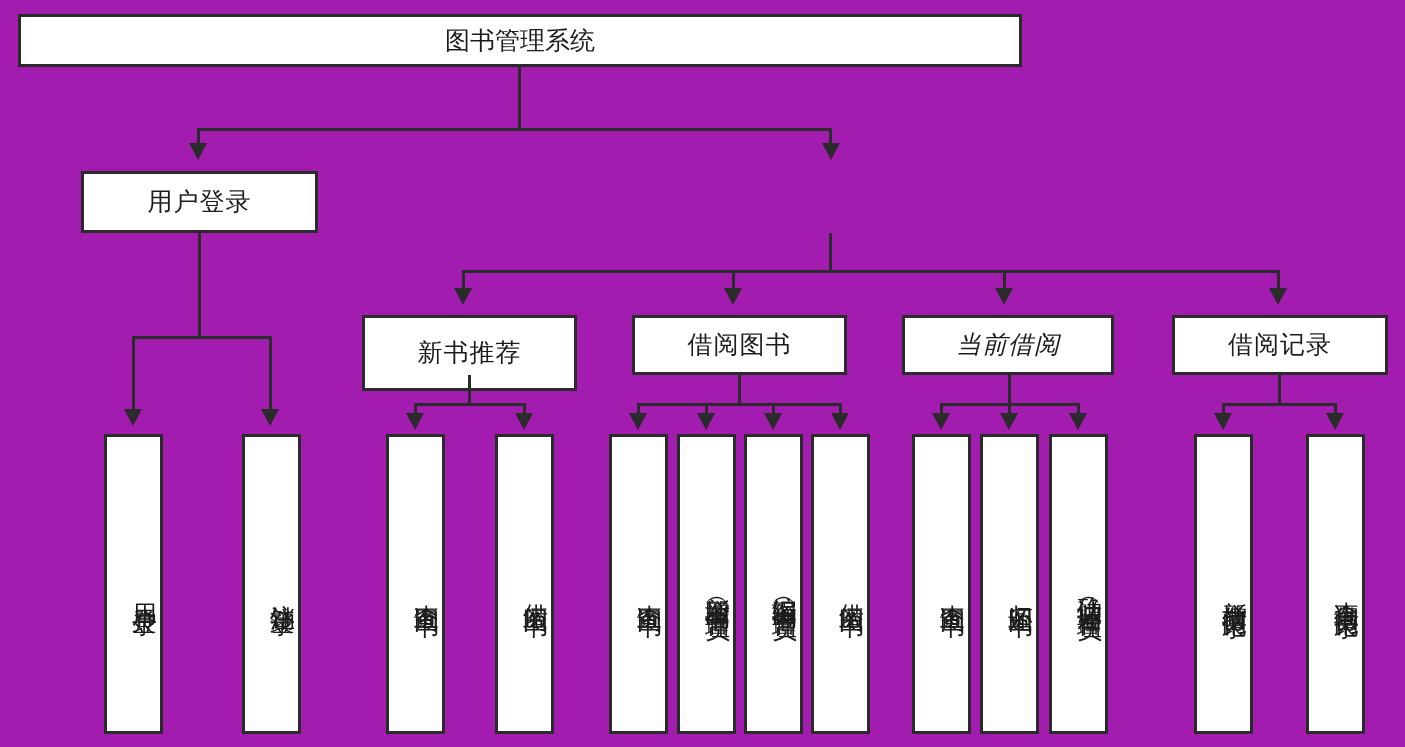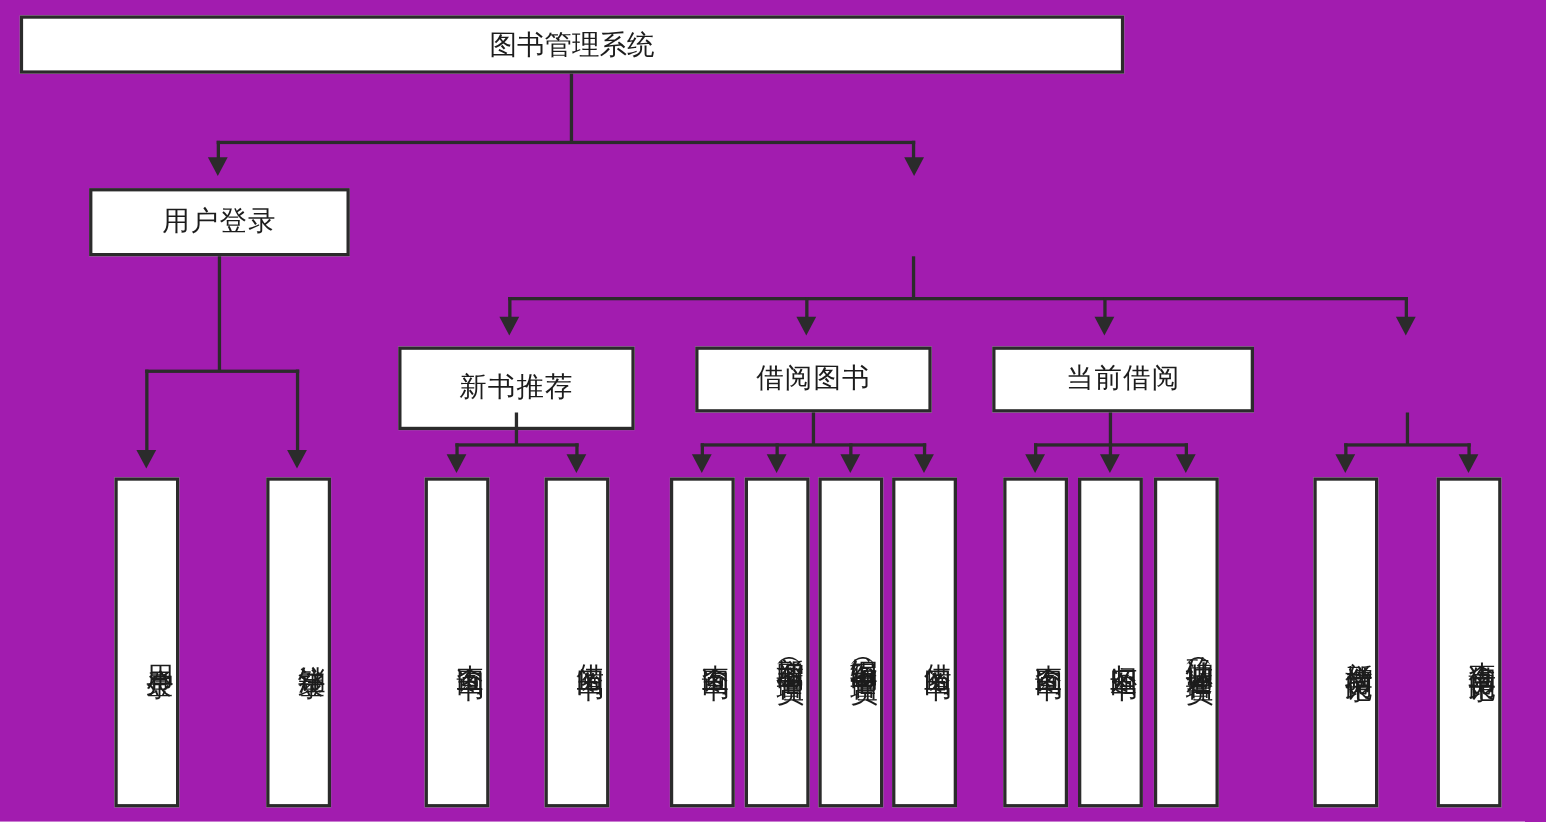--- a/index.html
+++ b/index.html
@@ -117,22 +117,25 @@
   <div class="arrow" style="left:724px; top:288px;"></div>
   <div class="arrow" style="left:995px; top:288px;"></div>
   <div class="arrow" style="left:1269px; top:288px;"></div>
 
   <div class="node horiz" style="left:362px; top:315px; width:215px; height:76px;">
     <span>新书推荐</span>
   </div>
   <div class="node horiz" style="left:632px; top:315px; width:215px; height:60px;">
     <span>借阅图书</span>
   </div>
-  <div class="node horiz" style="left:902px; top:315px; width:238px; height:60px;">
+  <div class="node horiz" style="left:902px; top:315px; width:212px; height:60px;font-style:italic;">
     <span>当前借阅</span>
+  </div>
+  <div class="node horiz" style="left:1172px; top:315px; width:216px; height:60px;">
+    <span>借阅记录</span>
   </div>
 
   <div class="vline" style="left:468px; top:375px; width:3px; height:30px;"></div>
   <div class="hline" style="left:414px; top:403px; width:112px; height:3px;"></div>
   <div class="vline" style="left:414px; top:403px; width:3px; height:12px;"></div>
   <div class="vline" style="left:523px; top:403px; width:3px; height:12px;"></div>
   <div class="arrow" style="left:406px; top:413px;"></div>
   <div class="arrow" style="left:515px; top:413px;"></div>
 
   <div class="vline" style="left:738px; top:375px; width:3px; height:30px;"></div>

